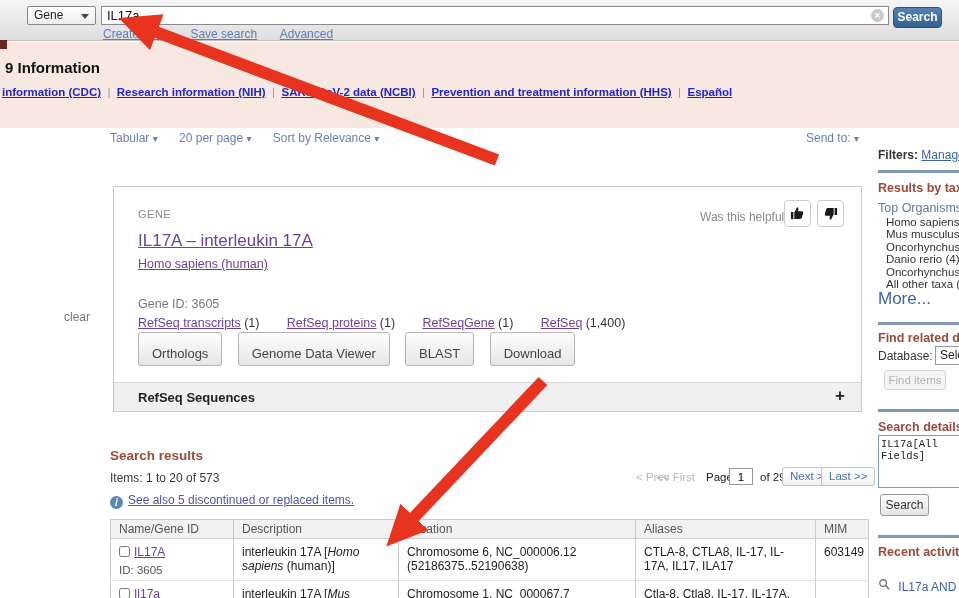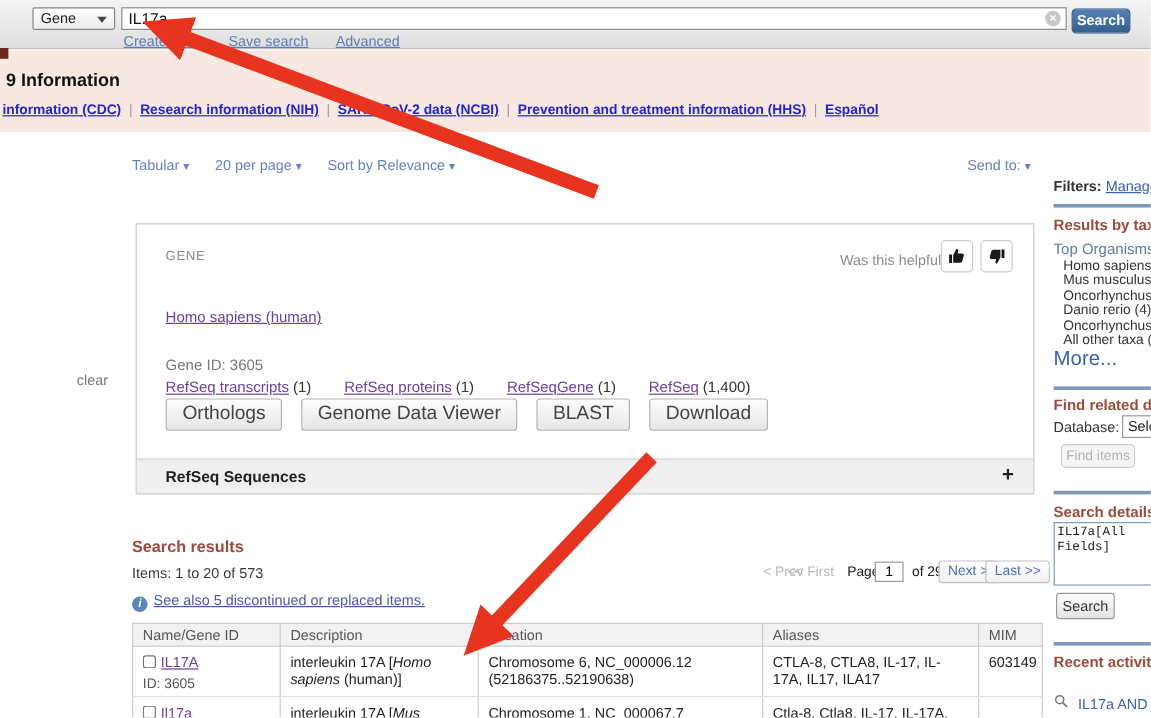--- a/index.html
+++ b/index.html
@@ -11,21 +11,21 @@
   .topbar{position:absolute;left:0;top:0;width:959px;height:41px;background:linear-gradient(#f5f5f5,#dedede);border-bottom:1px solid #bdbdbd}
   .db-select{position:absolute;left:27px;top:6px;width:69px;height:19px;background:linear-gradient(#fff,#ededed);border:1px solid #878787;border-radius:2px;font-size:12px;color:#222;line-height:17px;padding-left:6px;cursor:pointer}
   .db-select .tri{position:absolute;right:6px;top:7px;width:0;height:0;border-left:4px solid transparent;border-right:4px solid transparent;border-top:5px solid #444}
   .search-input{position:absolute;left:101px;top:6px;width:788px;height:19px;border:1px solid #8a8a8a;padding:0 20px 0 5px;font-family:"Liberation Sans",sans-serif;font-size:13px;color:#111;background:#fff}
   .clear-x{position:absolute;left:871px;top:9px;width:13px;height:13px;border-radius:50%;background:#c9c9c9;color:#fff;font-size:10px;font-weight:bold;line-height:13px;text-align:center;cursor:pointer}
   .search-btn{position:absolute;left:893px;top:7px;width:49px;height:21px;background:linear-gradient(#5582b4,#34608f);border:1px solid #2b5380;border-radius:4px;color:#fff;font-weight:bold;font-size:12px;line-height:19px;text-align:center;cursor:pointer}
   .topbar-links{position:absolute;left:103px;top:27px;white-space:nowrap}
   .topbar-links a{color:#5e7db8;margin-right:20px;font-size:12px}
 
   
-  .covid{position:absolute;left:0;top:42px;width:959px;height:68px;background:#f7e9e2}
+  .covid{position:absolute;left:0;top:42px;width:959px;height:86px;background:#f7e9e2}
   .covid-chip{position:absolute;left:0;top:-2px;width:7px;height:9px;background:#69261c}
   .covid-title{position:absolute;left:5px;top:17px;font-size:15px;font-weight:bold;color:#111}
   .covid-links{position:absolute;left:2px;top:44px;white-space:nowrap;font-size:11.5px;font-weight:bold}
   .covid-links .bl a{color:#2323d6}
   .covid-links .bl:not(:last-child)::after{content:"  |  ";color:#999;font-weight:normal;white-space:pre}
 
   
   .toolbar{position:absolute;left:110px;top:131px;white-space:nowrap}
   .toolbar a{color:#6780bf;text-decoration:none;margin-right:18px;font-size:12px}
   .caret{font-size:10px;color:#6780bf}
@@ -40,21 +40,21 @@
   .thumb-btn{position:absolute;top:13px;width:27px;height:27px;border:1px solid #ccc;border-radius:4px;background:#fff;cursor:pointer;display:flex;align-items:center;justify-content:center}
   .thumb-up{left:670px}.thumb-down{left:703px}
   .gene-title{position:absolute;left:24px;top:44px;font-size:17px;color:#6b3fa0}
   .gene-organism{position:absolute;left:24px;top:70px;font-size:12.5px;color:#6b3fa0}
   .gene-aka{position:absolute;left:24px;top:90px;font-size:12.5px;color:#333}
   .gene-id{position:absolute;left:24px;top:110px;font-size:12.5px;color:#777}
   .gene-links{position:absolute;left:24px;top:129px;white-space:nowrap}
   .gene-links a{color:#6b3fa0;font-size:12.5px}
   .gene-links .cnt{color:#333;margin-right:24px;font-size:12.5px}
   .gene-buttons{position:absolute;left:24px;top:145px;white-space:nowrap}
-  .gbtn{display:inline-block;margin-right:12px;padding:3px 13px 4px;background:linear-gradient(#fdfdfd,#e6e6e6);border:1px solid #b5b5b5;border-radius:3px;font-size:16px;color:#444;cursor:pointer}
+  .gbtn{display:inline-block;margin-right:12px;padding:13px 13px 4px;background:linear-gradient(#fdfdfd,#e6e6e6);border:1px solid #b5b5b5;border-radius:3px;font-size:13px;color:#444;cursor:pointer}
   .refseq-band{position:absolute;left:0;bottom:0;width:100%;height:29px;background:#f0f0f0;border-top:1px solid #d5d5d5}
   .band-title{position:absolute;left:24px;top:7px;font-size:13px;font-weight:bold;color:#222}
   .band-plus{position:absolute;right:16px;top:3px;font-size:17px;font-weight:bold;color:#222;cursor:pointer}
 
   
   .sr-heading{position:absolute;left:110px;top:448px;font-size:13.5px;font-weight:bold;color:#9c4a3c}
   .sr-items{position:absolute;left:110px;top:471px;font-size:12px;font-weight:normal;color:#3a3a3a}
   .pg{position:absolute;top:471px;font-size:11.5px;white-space:nowrap}
   .pg-first{left:656px;color:#b9b9b9}.pg-prev{left:636px;color:#b9b9b9}
   .pg-page{left:706px;color:#222}.pg-of{left:760px;color:#222}
@@ -144,20 +144,21 @@
     <div class="thumb-btn thumb-up">
       <svg width="15" height="15" viewBox="0 0 16 16">
           <path fill="#1a1a1a" d="M1 6.5h2.6V14H1z M4.6 13.8V7l3-5.6c.9 0 1.6.8 1.4 1.7L8.6 5.6h4c1 0 1.7.9 1.4 1.9l-1.2 4.6c-.3 1-1.1 1.7-2.2 1.7H4.6z"></path>
         </svg>
     </div>
     <div class="thumb-btn thumb-down">
       <svg width="15" height="15" viewBox="0 0 16 16" style="transform:rotate(180deg)">
           <path fill="#1a1a1a" d="M1 6.5h2.6V14H1z M4.6 13.8V7l3-5.6c.9 0 1.6.8 1.4 1.7L8.6 5.6h4c1 0 1.7.9 1.4 1.9l-1.2 4.6c-.3 1-1.1 1.7-2.2 1.7H4.6z"></path>
         </svg>
     </div>
+    <a class="gene-title">IL17A – interleukin 17A</a>
     <a class="gene-organism">Homo sapiens (human)</a>
     <div class="gene-id">Gene ID: 3605</div>
     <div class="gene-links">
       <a>RefSeq transcripts</a> <span class="cnt">(1)</span>
       <a>RefSeq proteins</a> <span class="cnt">(1)</span>
       <a>RefSeqGene</a> <span class="cnt">(1)</span>
       <a>RefSeq</a> <span class="cnt">(1,400)</span>
     </div>
     <div class="gene-buttons">
       <span class="gbtn">Orthologs</span>

